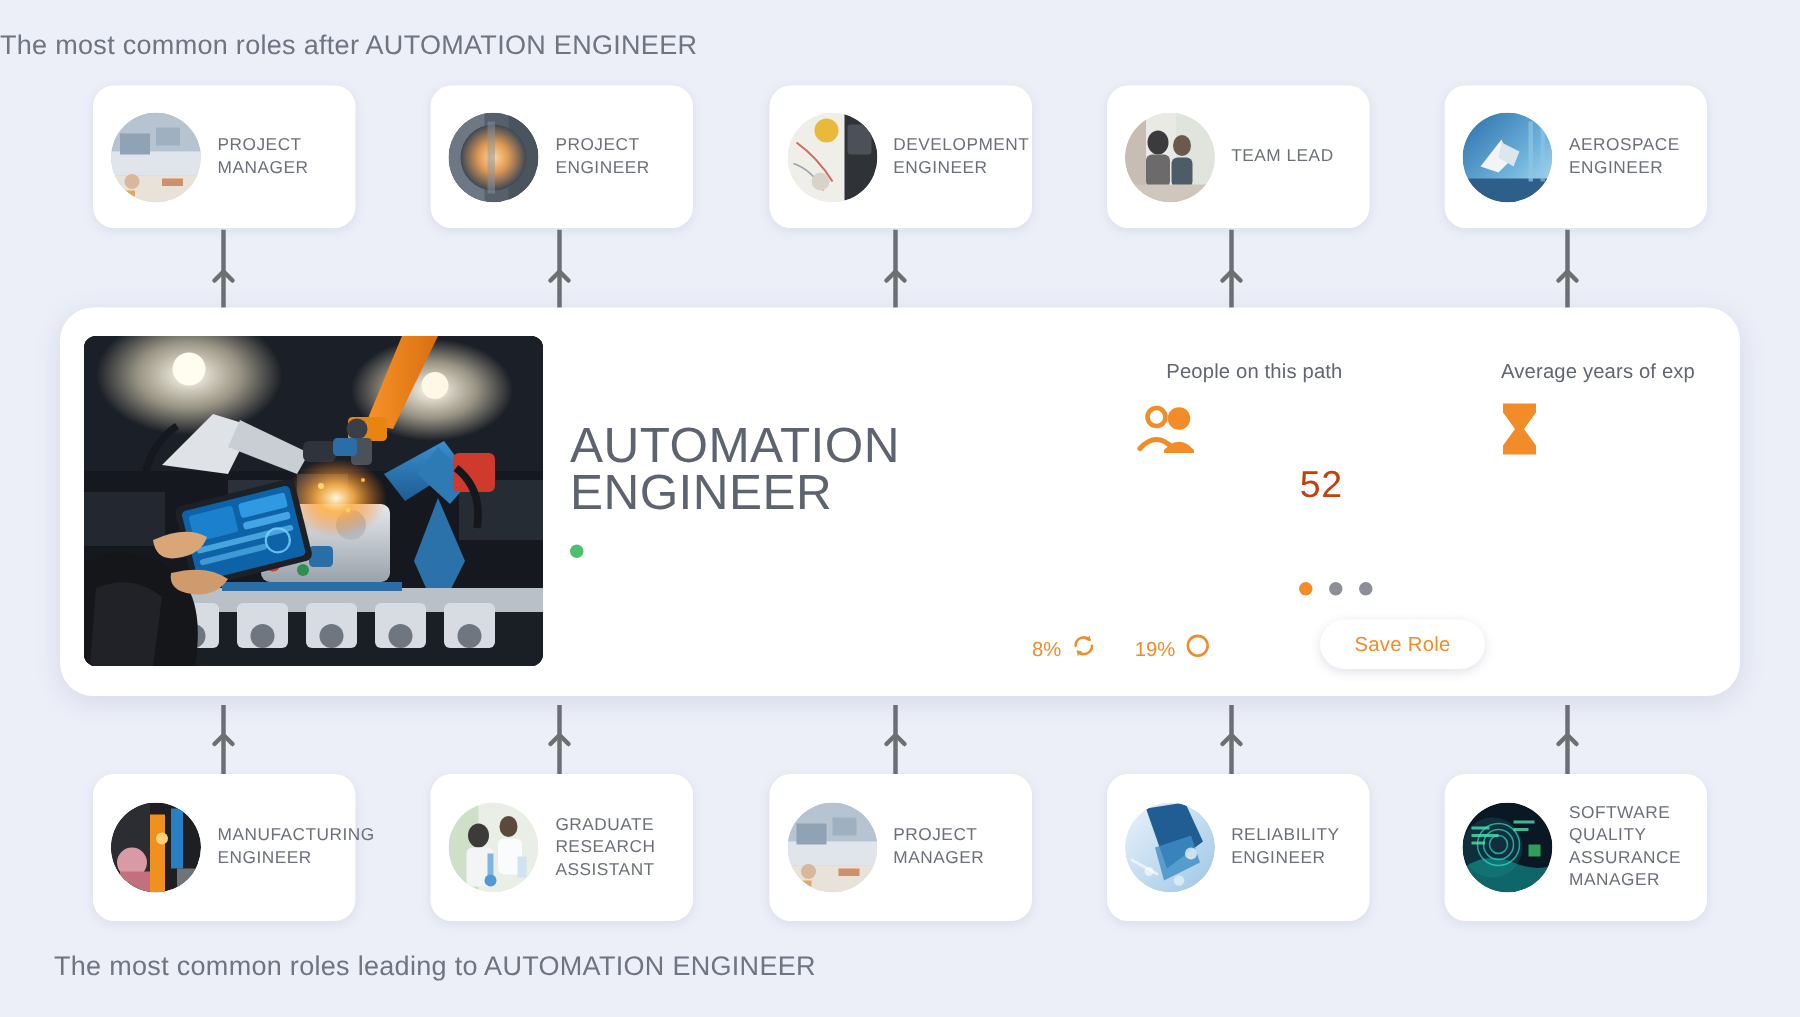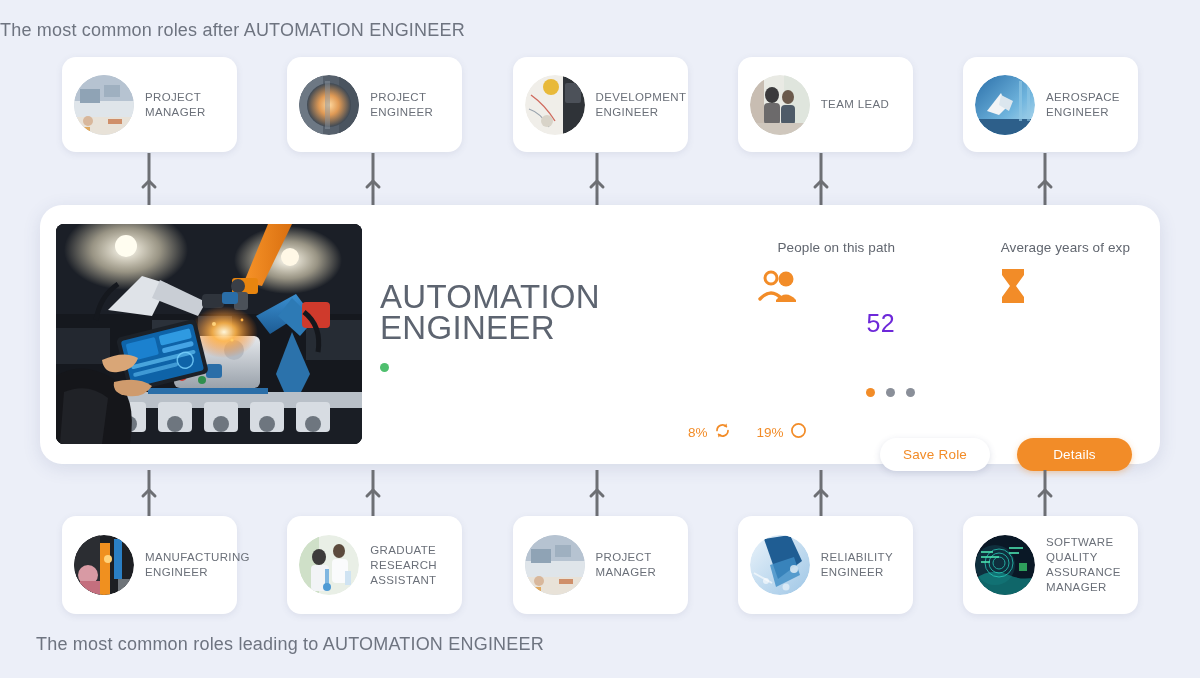--- a/index.html
+++ b/index.html
@@ -140,21 +140,21 @@
   }
   .stat-icon {
     height: 46px;
     display: flex;
     align-items: center;
     justify-content: center;
     margin-top: 8px;
   }
   .stat-value {
     font-size: 25px;
-    color: #6d28d9;
+    color: #c2410c;
     letter-spacing: .3px;
   }
 
   
   .dots {
     position: absolute;
     left: 866px;
     top: 388px;
     display: flex;
     gap: 11px;
@@ -176,23 +176,23 @@
     align-items: center;
     gap: 6px;
     color: #f28c28;
     font-size: 13.5px;
   }
 
   
   .btn-row {
     position: absolute;
     left: 880px;
-    top: 438px;
+    top: 413px;
     display: flex;
-    gap: 27px;
+    gap: 16px;
   }
   .btn {
     border: none;
     border-radius: 18px;
     font-size: 13.5px;
     font-family: "Liberation Sans", sans-serif;
     cursor: pointer;
     height: 33px;
     letter-spacing: .2px;
   }
@@ -537,21 +537,20 @@
     <span>
       <svg width="17" height="17" viewBox="0 0 17 17">
         <circle cx="8.5" cy="8.5" r="6.6" fill="none" stroke="#f28c28" stroke-width="1.7"></circle>
       </svg>
     </span>
   </div>
 </div>
 
 <div class="btn-row">
   <button class="btn btn-save">Save Role</button>
-  <button class="btn btn-details">Details</button>
 </div>
 
 <div class="connector conn-bottom" style="left:139px">
   <svg width="20" height="58" viewBox="0 0 20 58">
       <line x1="10" y1="0" x2="10" y2="58" stroke="#6d6f74" stroke-width="3"></line>
       <path d="M4 26 L10 20 L16 26" fill="none" stroke="#6d6f74" stroke-width="3" stroke-linecap="round" stroke-linejoin="round"></path>
     </svg>
 </div>
 <div class="connector conn-bottom" style="left:363px">
   <svg width="20" height="58" viewBox="0 0 20 58">

